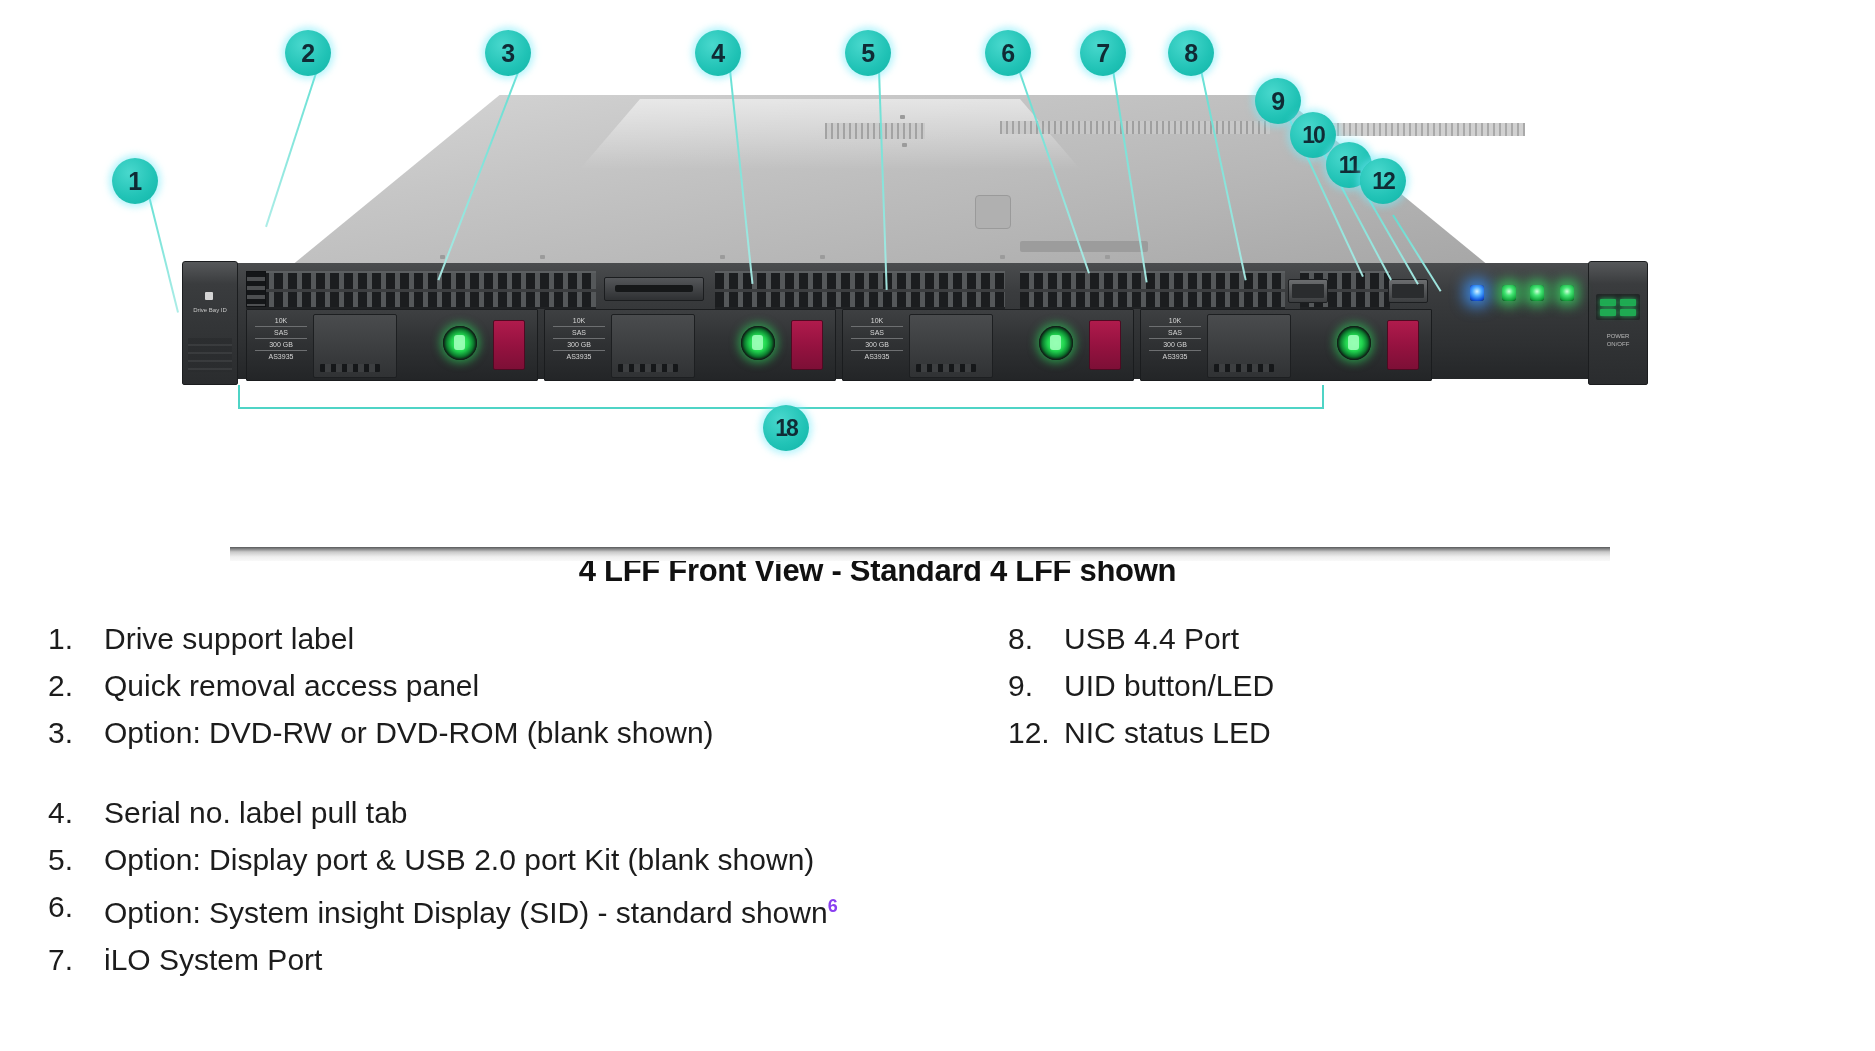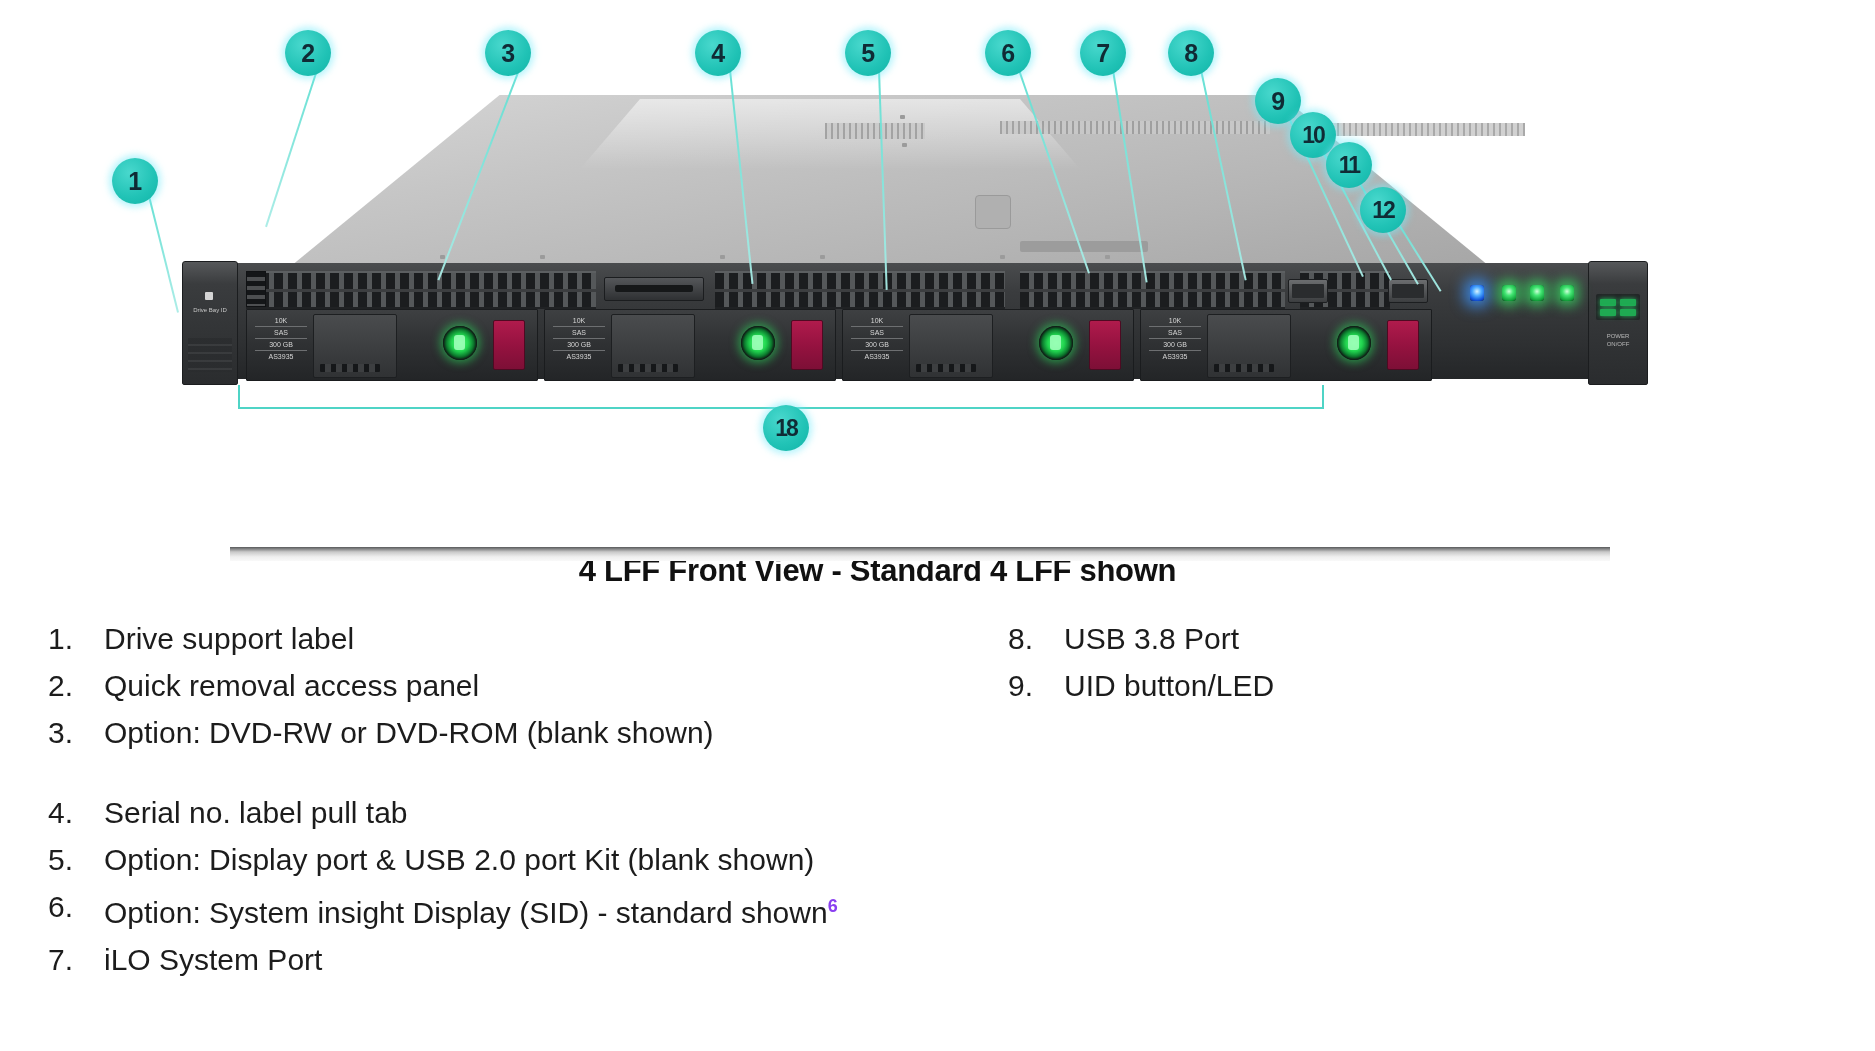--- a/index.html
+++ b/index.html
@@ -535,21 +535,21 @@
   <div class="callout" style="left:285px; top:30px;">2</div>
   <div class="callout" style="left:485px; top:30px;">3</div>
   <div class="callout" style="left:695px; top:30px;">4</div>
   <div class="callout" style="left:845px; top:30px;">5</div>
   <div class="callout" style="left:985px; top:30px;">6</div>
   <div class="callout" style="left:1080px; top:30px;">7</div>
   <div class="callout" style="left:1168px; top:30px;">8</div>
   <div class="callout" style="left:1255px; top:78px;">9</div>
   <div class="callout wide" style="left:1290px; top:112px;">10</div>
   <div class="callout wide" style="left:1326px; top:142px;">11</div>
-  <div class="callout wide" style="left:1360px; top:187px;">12</div>
+  <div class="callout wide" style="left:1360px; top:158px;">12</div>
   <div class="callout wide" style="left:763px; top:405px;">18</div>
 </div>
 
 <div id="fig-title">4 LFF Front View - Standard 4 LFF shown</div>
 
 <div id="legend">
 
   <div class="legend-col" id="legend-col-left">
     <div class="legend-item">
       <span class="legend-num">1.</span>
@@ -577,20 +577,24 @@
     </div>
     <div class="legend-item">
       <span class="legend-num">7.</span>
       <span class="legend-text">iLO System Port</span>
     </div>
   </div>
 
   <div class="legend-col" id="legend-col-right">
     <div class="legend-item">
       <span class="legend-num">8.</span>
-      <span class="legend-text">USB 3.8 Port</span>
+      <span class="legend-text">USB 4.4 Port</span>
     </div>
     <div class="legend-item">
       <span class="legend-num">9.</span>
       <span class="legend-text">UID button/LED</span>
     </div>
+    <div class="legend-item">
+      <span class="legend-num">12.</span>
+      <span class="legend-text">NIC status LED</span>
+    </div>
   </div>
 </div>
 
 </body></html>

